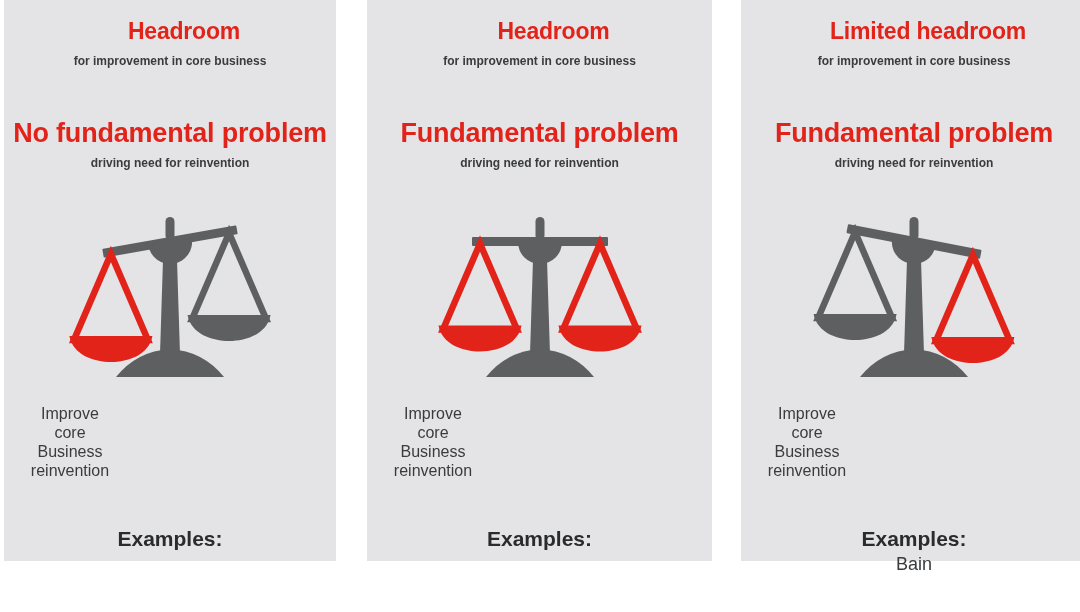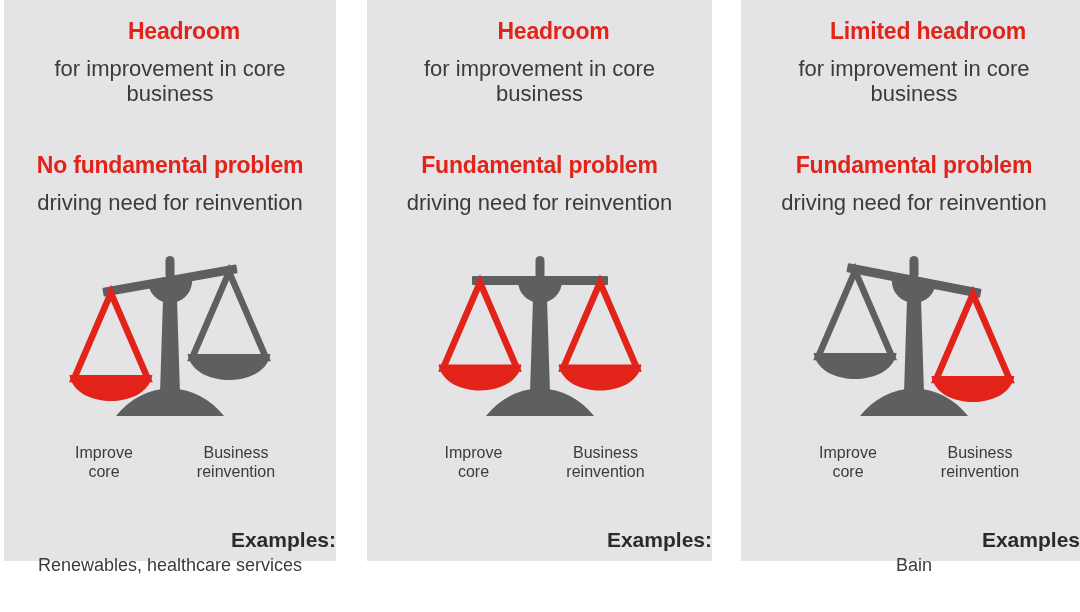--- a/index.html
+++ b/index.html
@@ -27,45 +27,46 @@
   .panel-1{left:4px;width:332px;}
   .panel-2{left:367px;width:345px;}
   .panel-3{left:741px;width:346px;}
 
   .headroom-title{
     margin:18px 0 0;
     font-size:23px;line-height:26px;font-weight:700;
     color:var(--red);letter-spacing:-0.2px;padding-left:28px;
   }
   .subtitle{
-    margin:12px;
-    font-size:22px;line-height:25px;
+    margin:5px;
+    font-size:12px;line-height:25px;
     color:var(--body-text);
+    font-weight:bold;
   }
   .problem-title{
     margin:46px 0 0;
-    font-size:23px;line-height:26px;font-weight:700;
+    font-size:27px;line-height:26px;font-weight:700;
     color:var(--red);letter-spacing:-0.2px;
   }
   .scale-wrap{
     margin-top:38px;height:172px;
     display:flex;justify-content:center;align-items:flex-start;
   }
   .pan-labels{
     display:flex;justify-content:center;
     margin-top:18px;
     font-size:16px;line-height:19px;
     color:var(--body-text);
+    flex-direction:column;
   }
   .pan-labels span{width:132px;white-space:pre-line;}
   .examples-heading{
     margin:47px 0 0;
     font-size:21px;line-height:24px;font-weight:700;
     color:var(--heading-dark);
-    text-align:right;
   }
   .examples-text{
     margin:2px 0 0;
     font-size:18px;line-height:22px;
     color:var(--body-text);
   }
   .source-note{
     position:absolute;left:0;top:589px;margin:0;
     font-size:15px;color:#3f4042;
   }
@@ -99,21 +100,20 @@
           <rect x="145.5" y="3" width="9" height="23" rx="4.5" fill="#5e5f61"></rect>
         </svg>
       </div>
     <div class="pan-labels">
       <span>Improve
 core</span>
       <span>Business
 reinvention</span>
     </div>
     <h4 class="examples-heading">Examples:</h4>
-    <p class="examples-text">Renewables, healthcare services</p>
   </section>
 
   <section class="panel panel-2">
     <h2 class="headroom-title">Headroom</h2>
     <p class="subtitle">for improvement in core business</p>
     <h3 class="problem-title">Fundamental problem</h3>
     <p class="subtitle">driving need for reinvention</p>
     <div class="scale-wrap">
         <svg viewBox="0 0 300 172" width="300" height="172">
           <path d="M 96 163 Q 117 137 150 135 Q 183 137 204 163 Z" fill="#5e5f61"></path>

